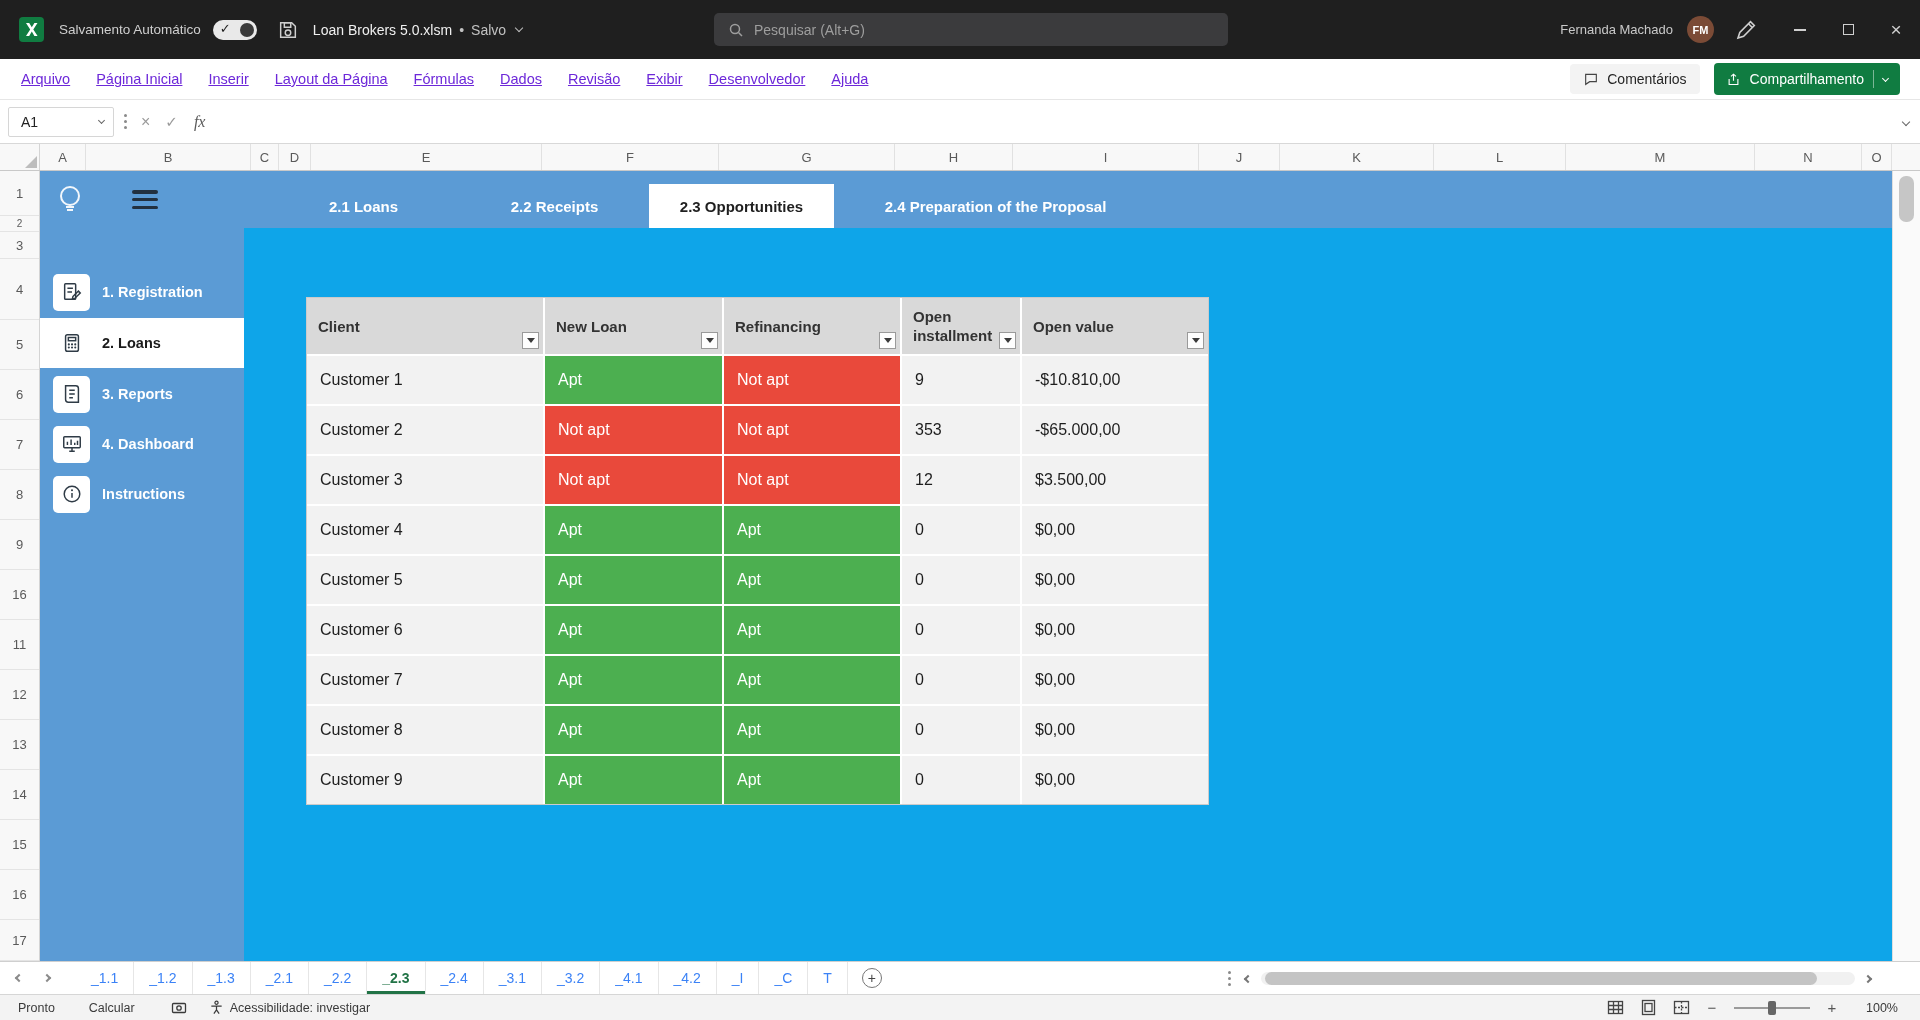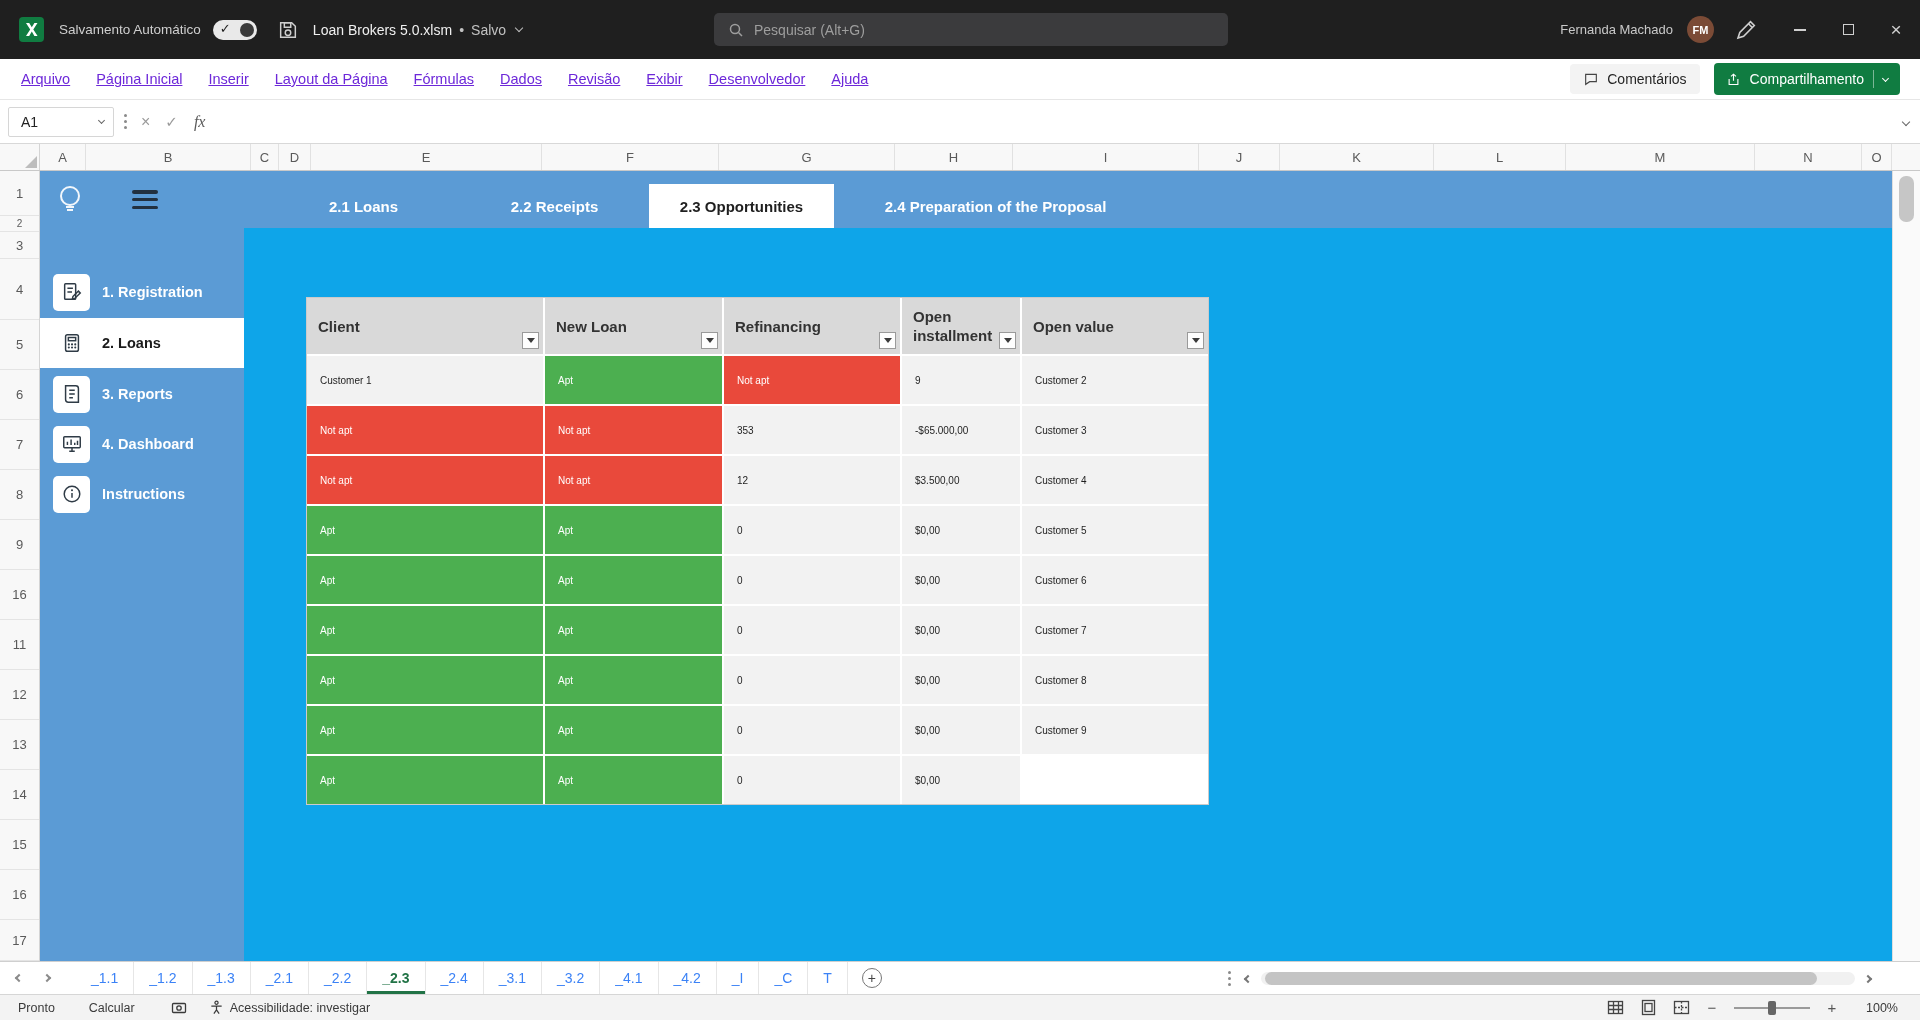--- a/index.html
+++ b/index.html
@@ -100,21 +100,21 @@
   .table { position:absolute; left:62px; top:69px; display:grid;
            grid-template-columns:236px 177px 176px 118px 186px;
            grid-template-rows:56px repeat(9,48px); gap:2px; background:#fff; border:1px solid #cbcbcb; }
   .th { background:var(--table-header-gray,#d9d9d9); position:relative; display:flex; align-items:center;
         padding:6px 26px 6px 11px; font-size:15px; font-weight:bold; color:#333; line-height:19px; cursor:pointer; }
   .filter-btn { position:absolute; right:4px; bottom:5px; width:17px; height:17px; background:#fdfdfd;
                 border:1px solid #9a9a9a; display:flex; align-items:center; justify-content:center; cursor:pointer; }
   .filter-btn::after { content:""; border-left:4px solid transparent; border-right:4px solid transparent;
                        border-top:5px solid #3a3a3a; }
   .td { background:var(--row-gray,#f2f2f2); display:flex; align-items:center; padding-left:13px;
-        font-size:10px; color:#1e1e1e; cursor:cell; }
+        font-size:16px; color:#1e1e1e; cursor:cell; }
   .td.status { color:#fff; }
   .td.status[data-status="apt"] { background:var(--status-green,#4caf50); }
   .td.status[data-status="not-apt"] { background:var(--status-red,#e9493b); }
 
   
   .vscroll { position:absolute; left:1892px; top:0; width:28px; height:790px; background:#fafafa;
              border-left:1px solid #dedede; }
   .vthumb { position:absolute; left:6px; top:5px; width:15px; height:46px; background:#c6c6c6; border-radius:7px; cursor:pointer; }
 
   
@@ -408,20 +408,21 @@
         </div>
         <div class="th">
           <span>Open value</span>
           <span class="filter-btn"></span>
         </div>
 
         <div class="td">Customer 1</div>
         <div class="td status" data-status="apt">Apt</div>
         <div class="td status" data-status="not-apt">Not apt</div>
         <div class="td">9</div>
+        <div class="td">-$10.810,00</div>
 
         <div class="td">Customer 2</div>
         <div class="td status" data-status="not-apt">Not apt</div>
         <div class="td status" data-status="not-apt">Not apt</div>
         <div class="td">353</div>
         <div class="td">-$65.000,00</div>
 
         <div class="td">Customer 3</div>
         <div class="td status" data-status="not-apt">Not apt</div>
         <div class="td status" data-status="not-apt">Not apt</div>

